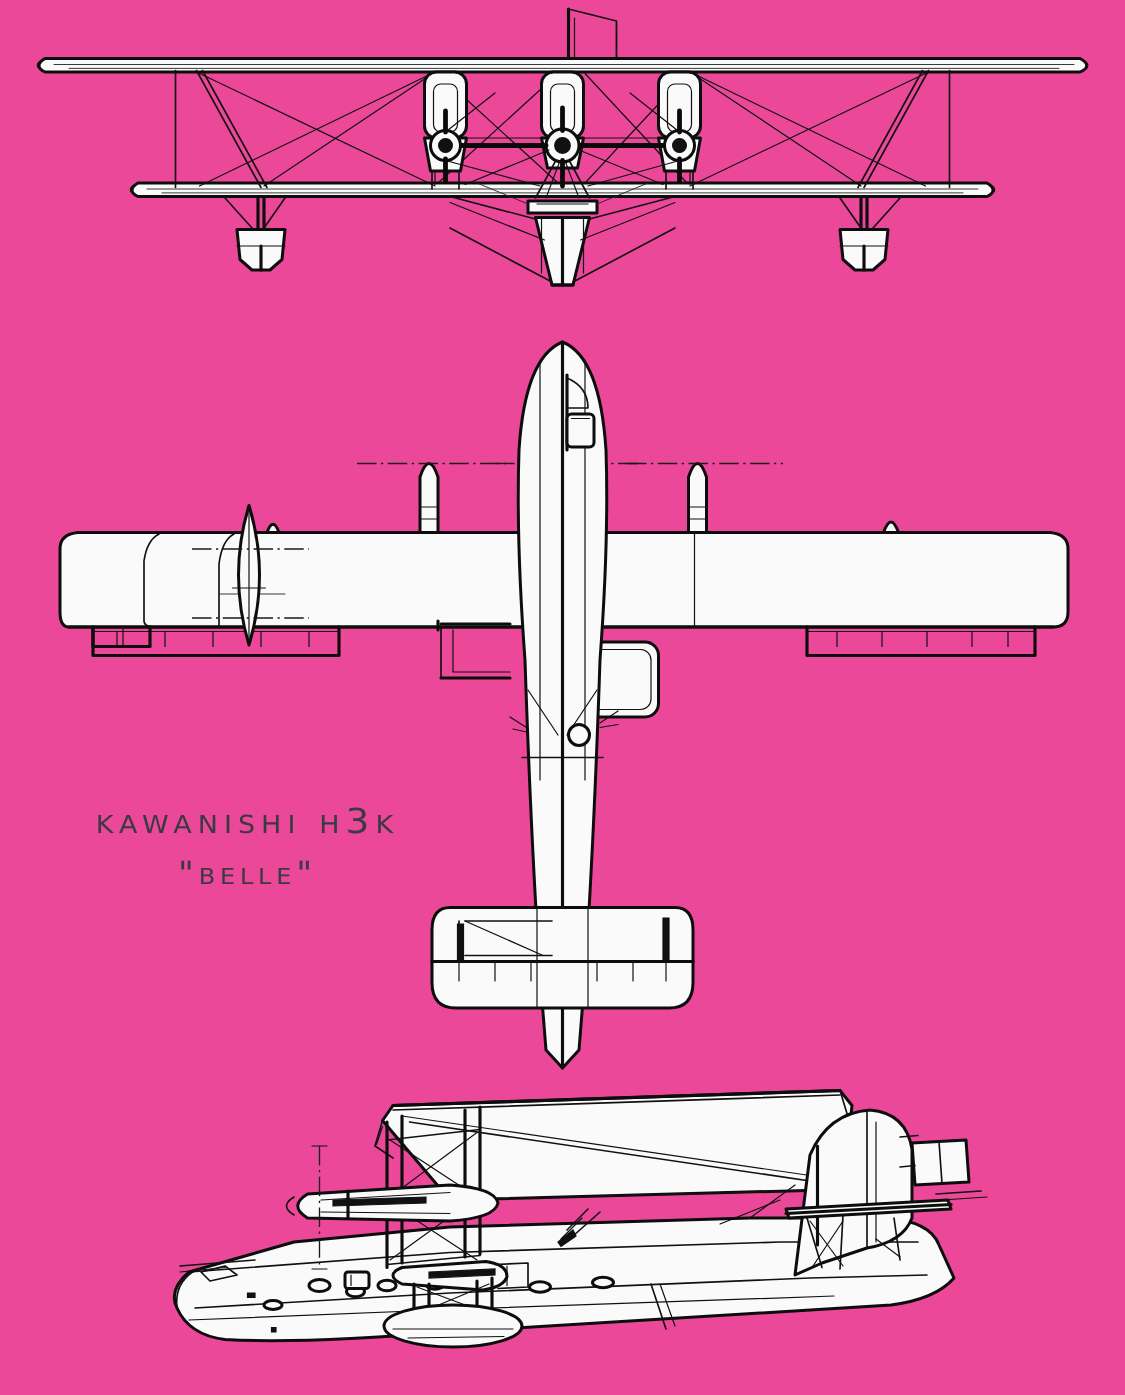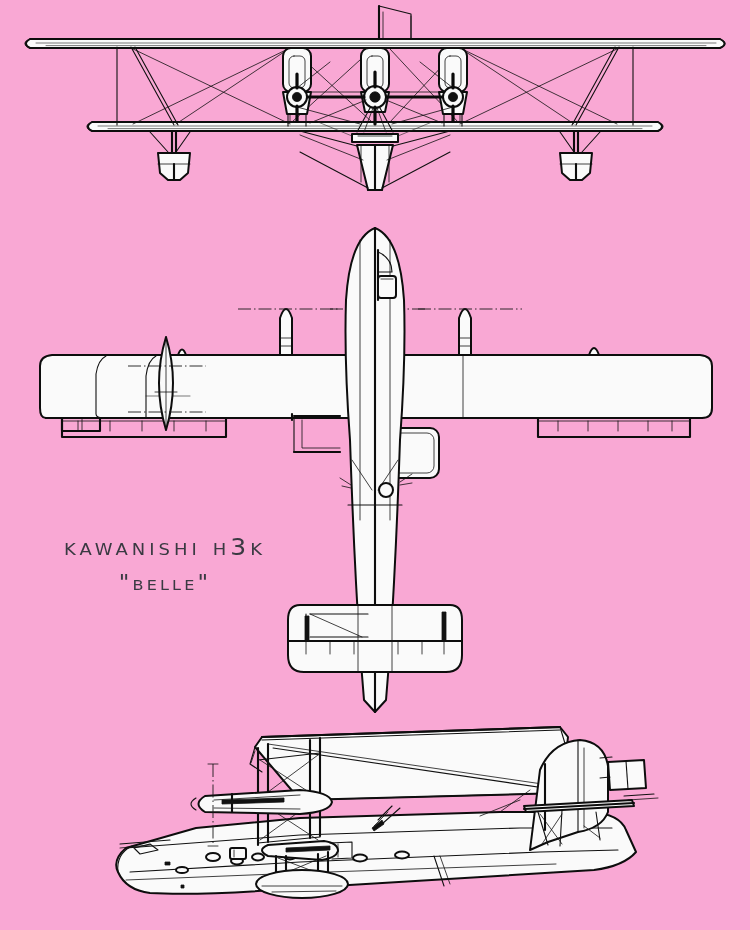--- a/index.html
+++ b/index.html
@@ -4,21 +4,21 @@
 <style>
   html, body {
     margin: 0;
     padding: 0;
     background: #ffffff;
   }
   #page {
     position: relative;
     width: 750px;
     height: 930px;
-    background: #f9a8d4;
+    background: #ec4899;
     overflow: hidden;
     font-family: "DejaVu Sans", sans-serif;
   }
   #drawing {
     position: absolute;
     top: 0; left: 0;
     width: 750px;
     height: 930px;
   }
   .ln {

